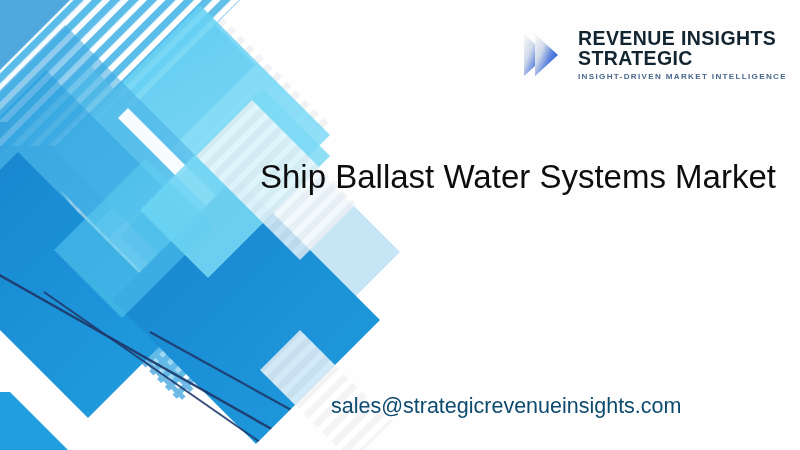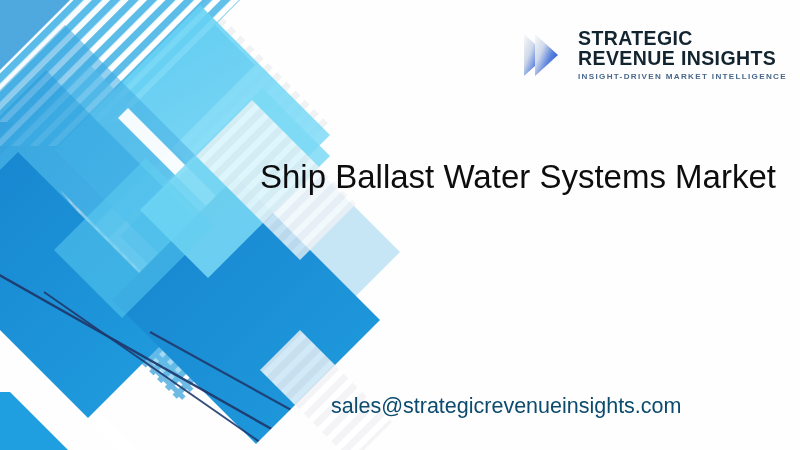--- a/index.html
+++ b/index.html
@@ -223,22 +223,22 @@
             <stop offset="0.32" stop-color="#cfd9ea"></stop>
             <stop offset="0.62" stop-color="#5b82dd"></stop>
             <stop offset="1" stop-color="#1450d4"></stop>
           </linearGradient>
         </defs>
         <path d="M3 2 L3 44 L26 23 Z" fill="url(#chevGrad)"></path>
         <path d="M14 2 L14 44 L37 23 Z" fill="url(#chevGrad)"></path>
       </svg>
     </span>
     <span class="logo-text">
+      <span class="logo-line">REVENUE INSIGHTS</span>
       <span class="logo-line">STRATEGIC</span>
-      <span class="logo-line">REVENUE INSIGHTS</span>
       <span class="logo-tag">INSIGHT-DRIVEN MARKET INTELLIGENCE</span>
     </span>
   </div>
 
   <div class="title">Ship Ballast Water Systems Market</div>
 
   <div class="email">sales@strategicrevenueinsights.com</div>
 
 </div>
 

